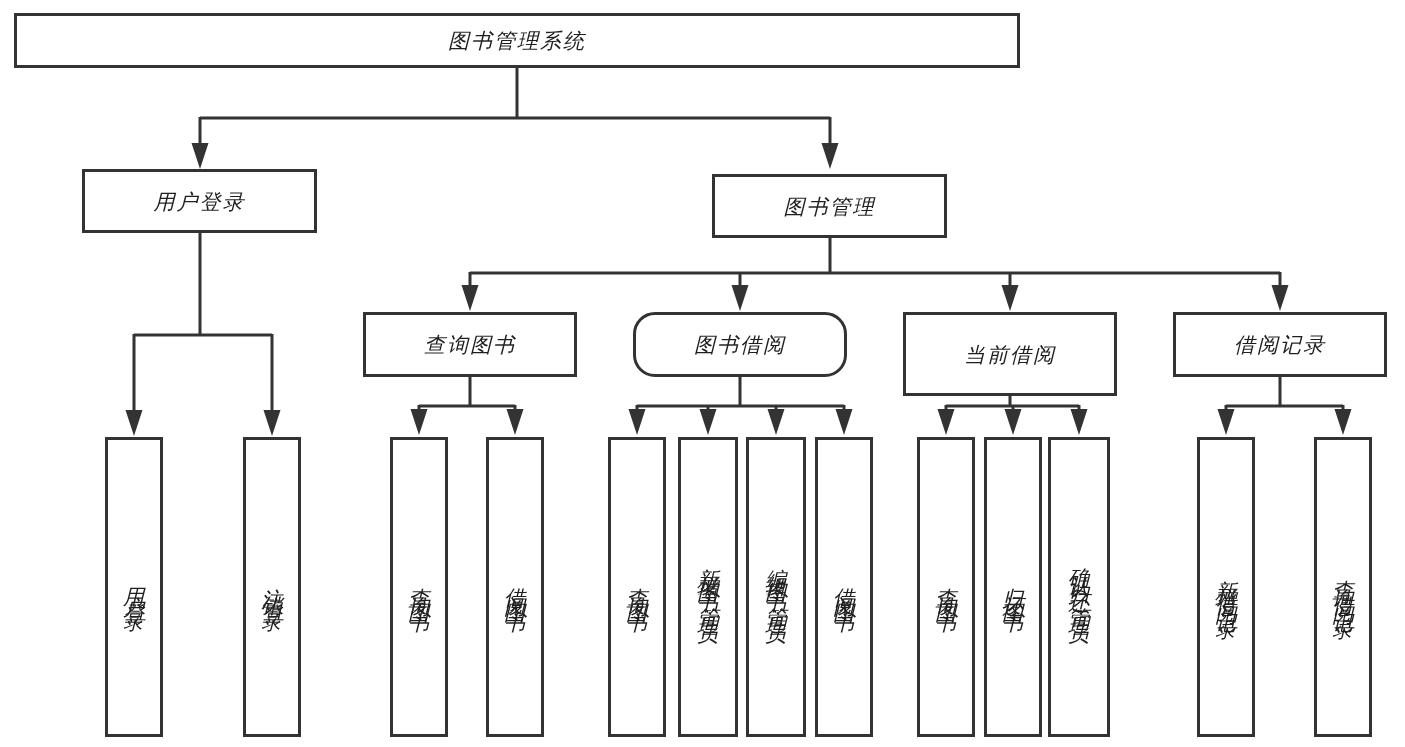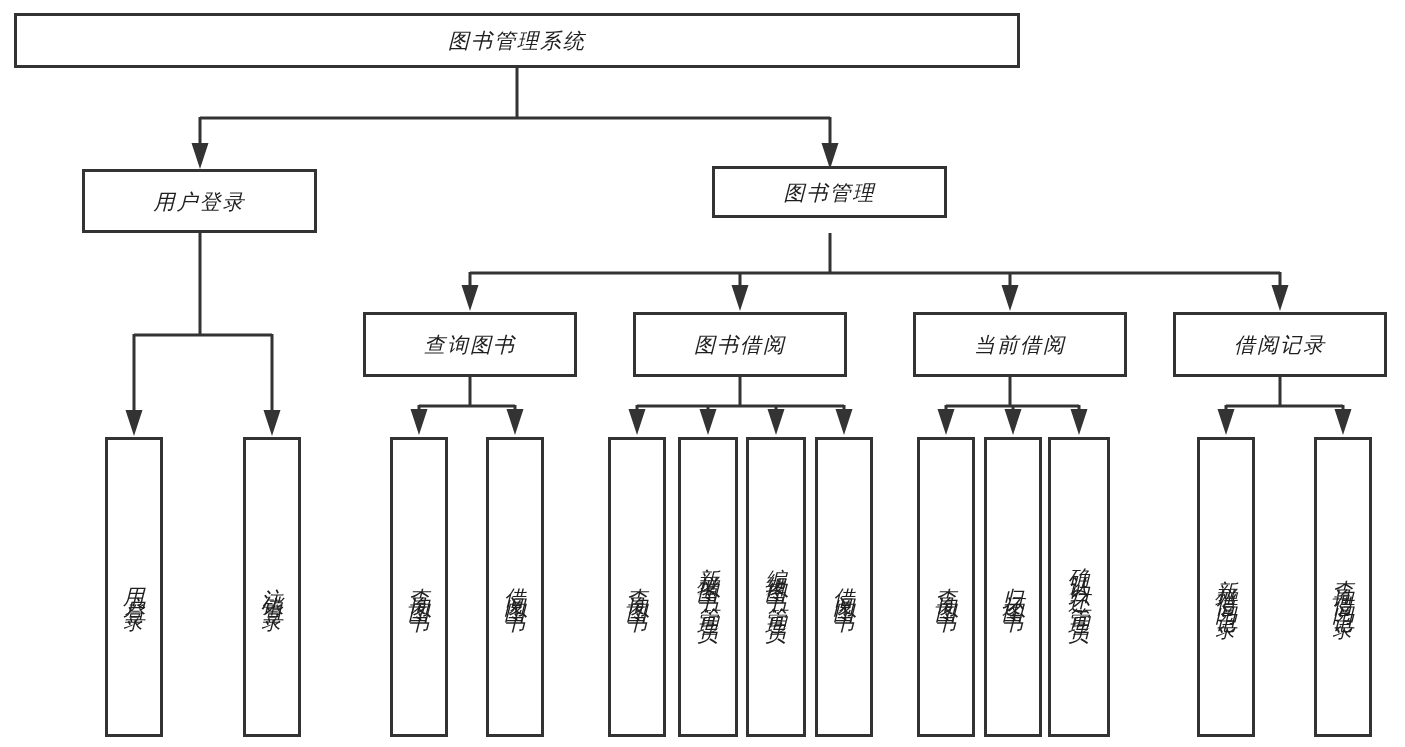--- a/index.html
+++ b/index.html
@@ -125,25 +125,25 @@
       M937.5 409 L954.5 409 L946 435 Z
       M1004.5 409 L1021.5 409 L1013 435 Z
       M1070.5 409 L1087.5 409 L1079 435 Z
       M1217.5 409 L1234.5 409 L1226 435 Z
       M1334.5 409 L1351.5 409 L1343 435 Z"></path>
   </svg>
 
   <div class="box h-label" style="left:14px; top:13px; width:1006px; height:55px;">图书管理系统</div>
 
   <div class="box h-label" style="left:82px; top:169px; width:235px; height:64px;">用户登录</div>
-  <div class="box h-label" style="left:712px; top:166px; width:235px; height:52px;">图书管理</div>
+  <div class="box h-label" style="left:712px; top:174px; width:235px; height:64px;">图书管理</div>
 
   <div class="box h-label" style="left:363px; top:312px; width:214px; height:65px;">查询图书</div>
-  <div class="box h-label" style="left:633px; top:312px; width:214px; height:65px;">图书借阅</div>
-  <div class="box h-label" style="left:903px; top:312px; width:214px; height:65px;margin-left:10px;">当前借阅</div>
+  <div class="box h-label" style="left:633px; top:312px; width:214px; height:65px;border-radius:22px;">图书借阅</div>
+  <div class="box h-label" style="left:903px; top:312px; width:214px; height:84px;">当前借阅</div>
   <div class="box h-label" style="left:1173px; top:312px; width:214px; height:65px;">借阅记录</div>
 
   <div class="box v-label" style="left:105px; top:437px; width:58px; height:300px;">用户登录</div>
   <div class="box v-label" style="left:243px; top:437px; width:58px; height:300px;">注销登录</div>
 
   <div class="box v-label" style="left:390px; top:437px; width:58px; height:300px;">查询图书</div>
   <div class="box v-label" style="left:486px; top:437px; width:58px; height:300px;">借阅图书</div>
 
   <div class="box v-label" style="left:608px; top:437px; width:58px; height:300px;">查询图书</div>
   <div class="box v-label" style="left:678px; top:437px; width:60px; height:300px;">新增图书（管理员）</div>

